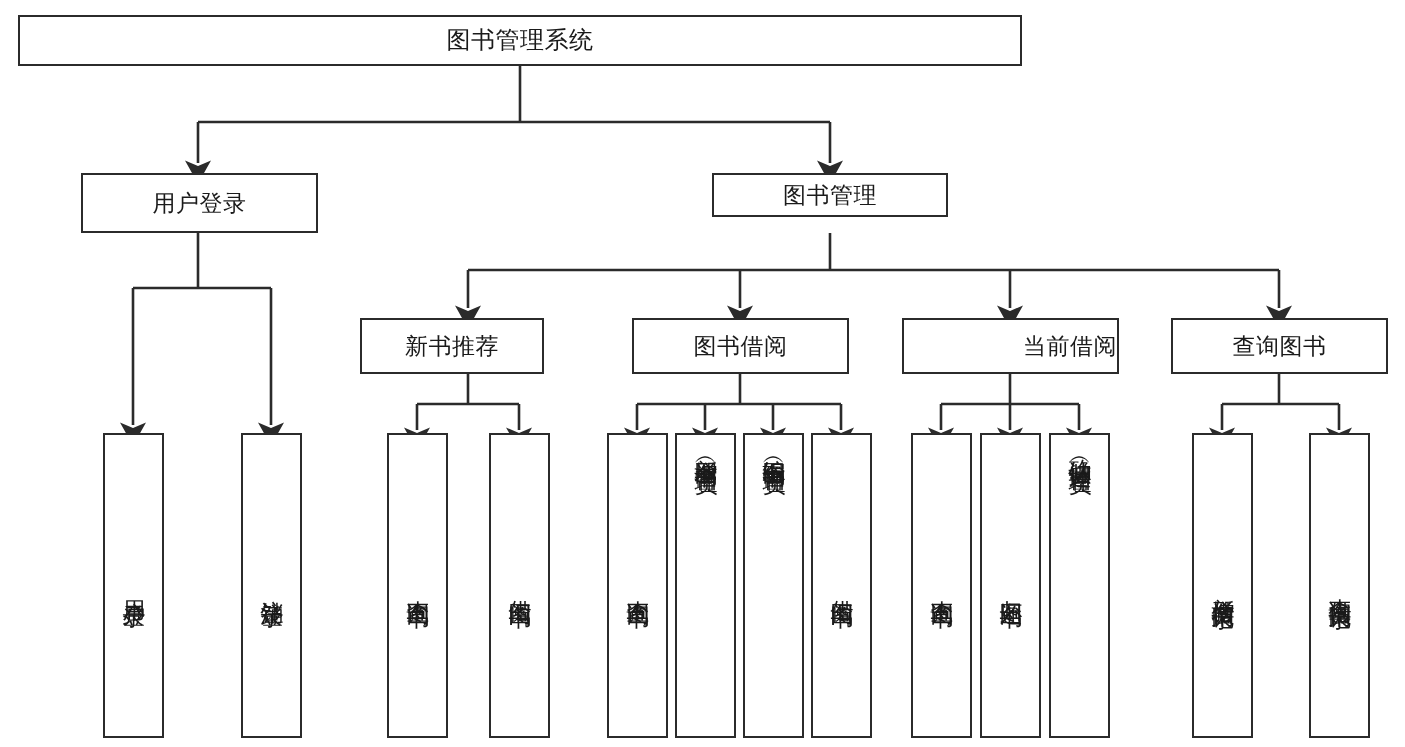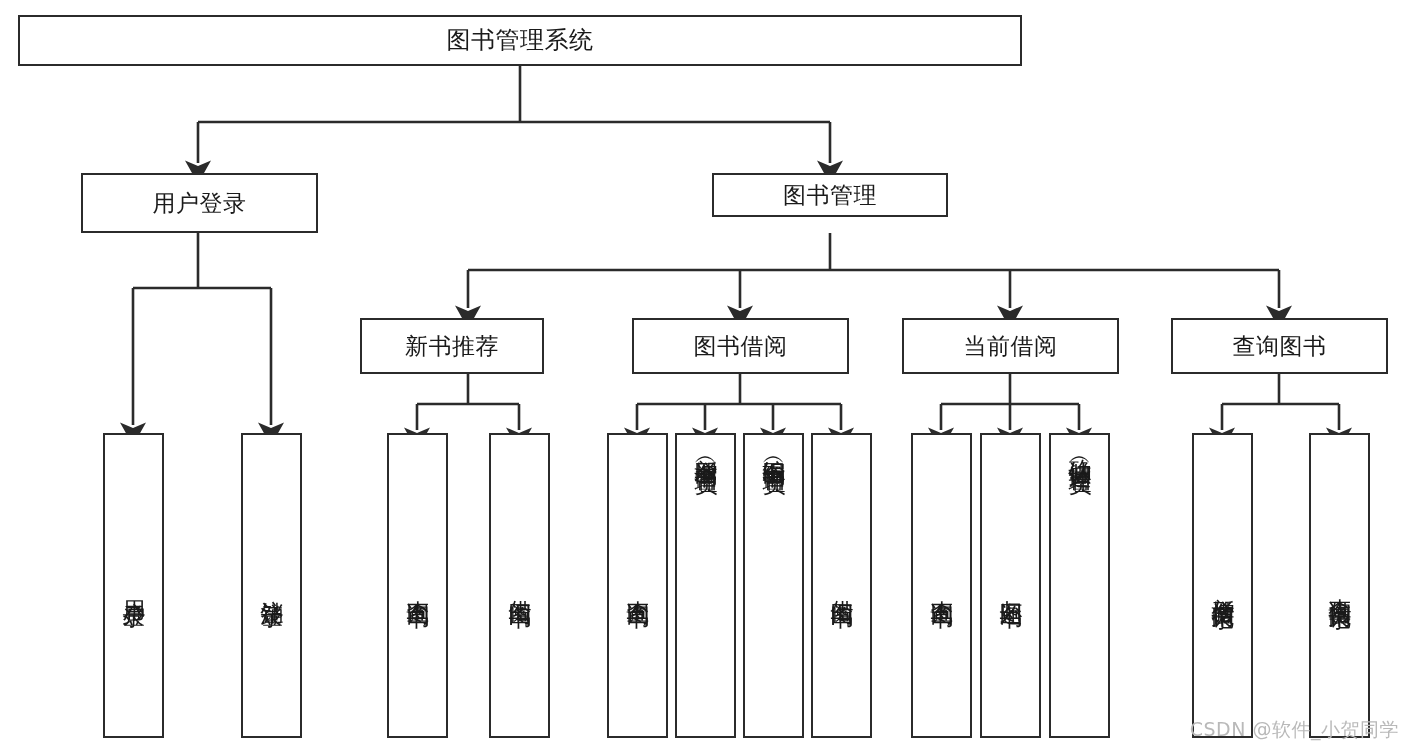--- a/index.html
+++ b/index.html
@@ -145,21 +145,21 @@
   </div>
 
   <div class="node horiz" style="left:360px; top:318px; width:184px; height:56px;">
     <span class="lbl">新书推荐</span>
   </div>
 
   <div class="node horiz" style="left:632px; top:318px; width:217px; height:56px;">
     <span class="lbl">图书借阅</span>
   </div>
 
-  <div class="node horiz" style="left:902px; top:318px; width:217px; height:56px;">
+  <div class="node horiz" style="left:902px; top:318px; width:217px; height:56px;justify-content:flex-end;">
     <span class="lbl">当前借阅</span>
   </div>
 
   <div class="node horiz" style="left:1171px; top:318px; width:217px; height:56px;">
     <span class="lbl">查询图书</span>
   </div>
 
   <div class="node vert center-v" style="left:103px; top:433px; width:61px; height:305px;">
     <span class="lbl">用户登录</span>
   </div>
@@ -205,15 +205,14 @@
   </div>
 
   <div class="node vert center-v" style="left:1192px; top:433px; width:61px; height:305px;">
     <span class="lbl">新增借阅记录</span>
   </div>
 
   <div class="node vert center-v" style="left:1309px; top:433px; width:61px; height:305px;">
     <span class="lbl">查询借阅记录</span>
   </div>
 
-  <div class="watermark">CSDN @软件_小贺同学</div>
 
 </div>
 
 </body></html>

